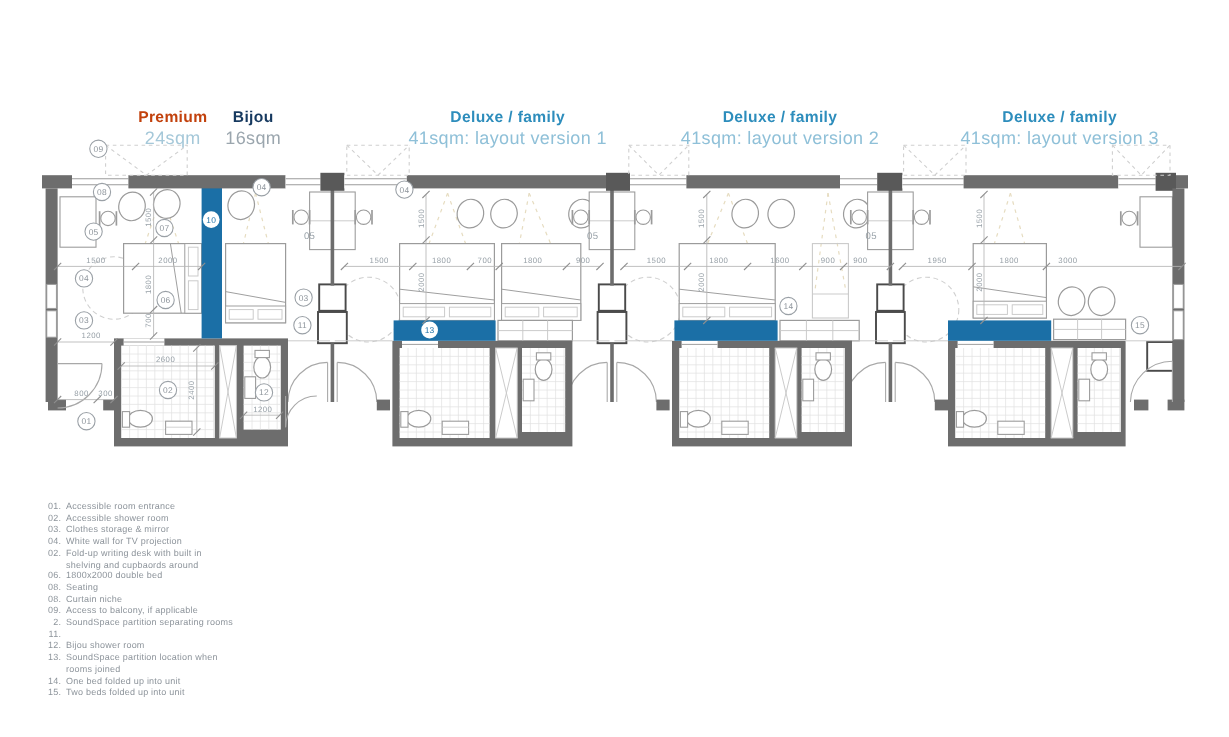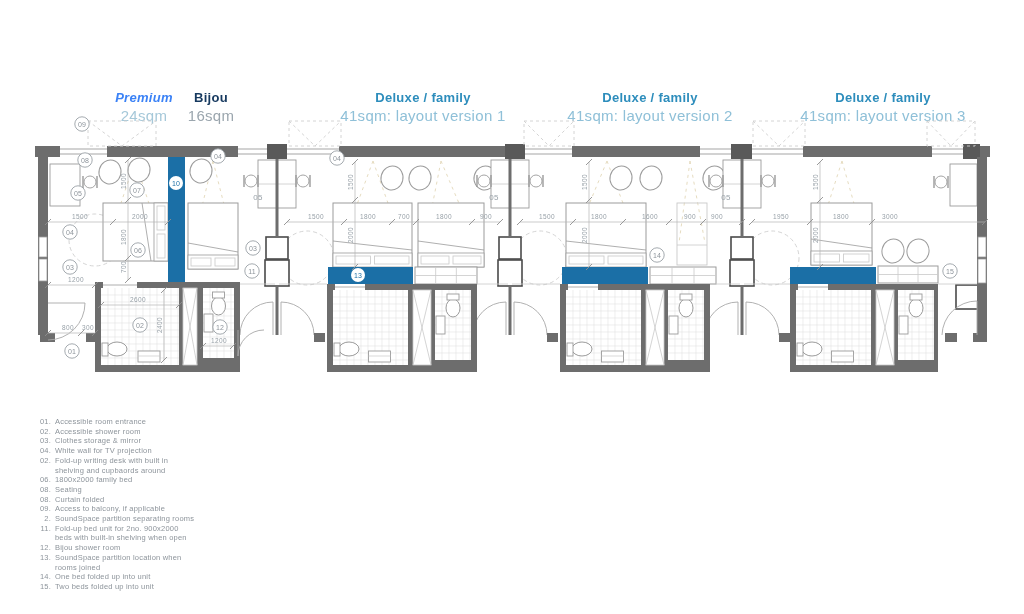--- a/index.html
+++ b/index.html
@@ -13,21 +13,21 @@
   .lnum{width:18px;text-align:right;padding-right:4px;flex:none;}
   .ltext{white-space:pre-line;}
   svg text{font-family:"Liberation Sans",sans-serif;}
 </style>
 </head>
 <body>
 
 <div class="stage">
   <div id="titles" style="position:absolute;top:90px;left:0;width:100%;">
       <div class="col-title" style="left: 144px; position: absolute;">
-        <div class="t" style="color: #3b82f6; font-style: italic;">Premium</div>
+        <div class="t" style="color: #c2410c;">Premium</div>
         <div class="s" style="color: rgb(165, 200, 217);">24sqm</div>
       </div>
       <div class="col-title" style="left: 211px; position: absolute;">
         <div class="t" style="color: rgb(22, 57, 95);">Bijou</div>
         <div class="s" style="color: rgb(155, 166, 174);">16sqm</div>
       </div>
       <div class="col-title" style="left: 423px; position: absolute;">
         <div class="t" style="color: rgb(45, 141, 188);">Deluxe / family</div>
         <div class="s" style="color: rgb(143, 192, 216);">41sqm: layout version 1</div>
       </div>
@@ -588,42 +588,40 @@
         <span class="lnum">04.</span>
         <span class="ltext">White wall for TV projection</span>
       </div>
       <div class="lrow">
         <span class="lnum">02.</span>
         <span class="ltext">Fold-up writing desk with built in
 shelving and cupbaords around</span>
       </div>
       <div class="lrow">
         <span class="lnum">06.</span>
-        <span class="ltext">1800x2000 family bed</span>
+        <span class="ltext">1800x2000 double bed</span>
       </div>
       <div class="lrow">
         <span class="lnum">08.</span>
         <span class="ltext">Seating</span>
       </div>
       <div class="lrow">
         <span class="lnum">08.</span>
-        <span class="ltext">Curtain folded</span>
+        <span class="ltext">Curtain niche</span>
       </div>
       <div class="lrow">
         <span class="lnum">09.</span>
         <span class="ltext">Access to balcony, if applicable</span>
       </div>
       <div class="lrow">
         <span class="lnum">2.</span>
         <span class="ltext">SoundSpace partition separating rooms</span>
       </div>
       <div class="lrow">
         <span class="lnum">11.</span>
-        <span class="ltext">Fold-up bed unit for 2no. 900x2000
-beds with built-in shelving when open</span>
       </div>
       <div class="lrow">
         <span class="lnum">12.</span>
         <span class="ltext">Bijou shower room</span>
       </div>
       <div class="lrow">
         <span class="lnum">13.</span>
         <span class="ltext">SoundSpace partition location when
 rooms joined</span>
       </div>

